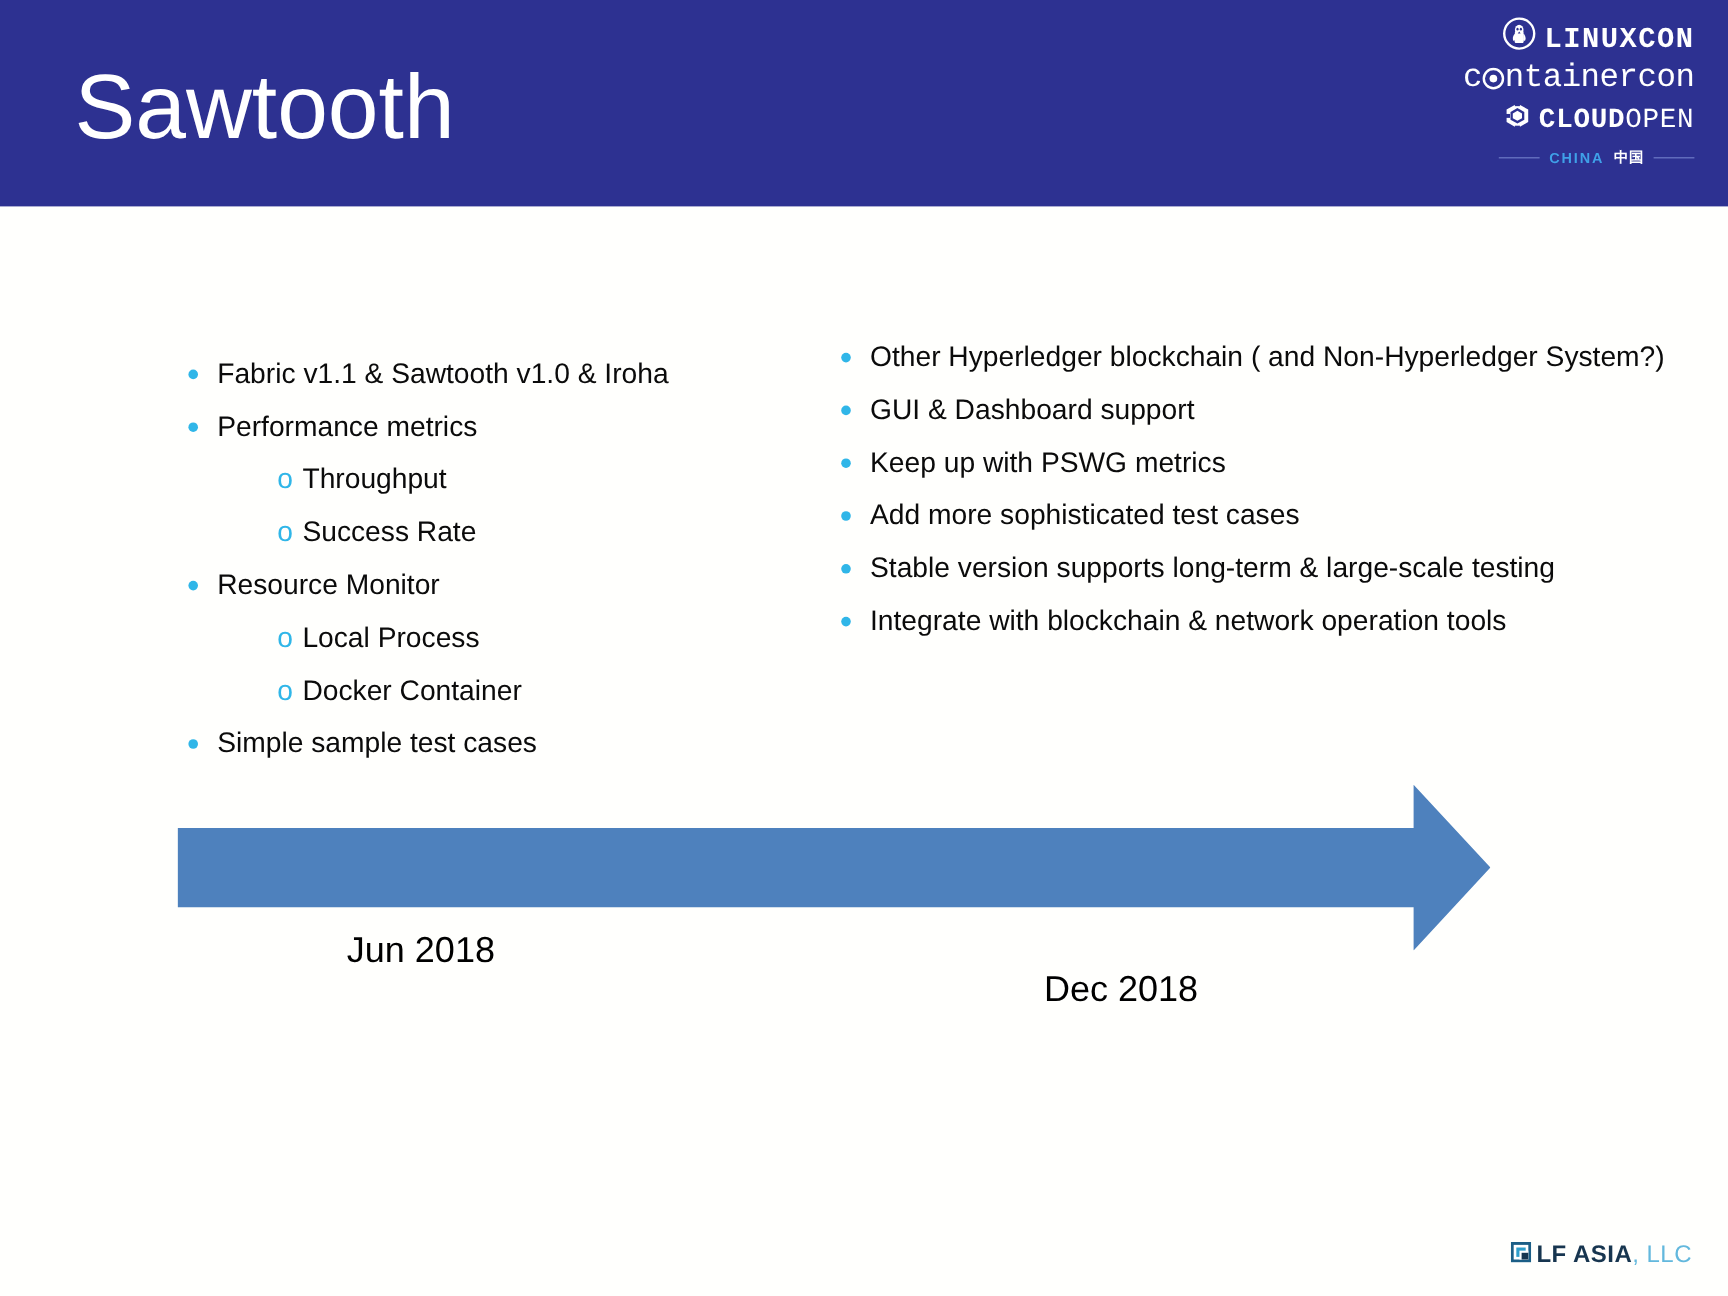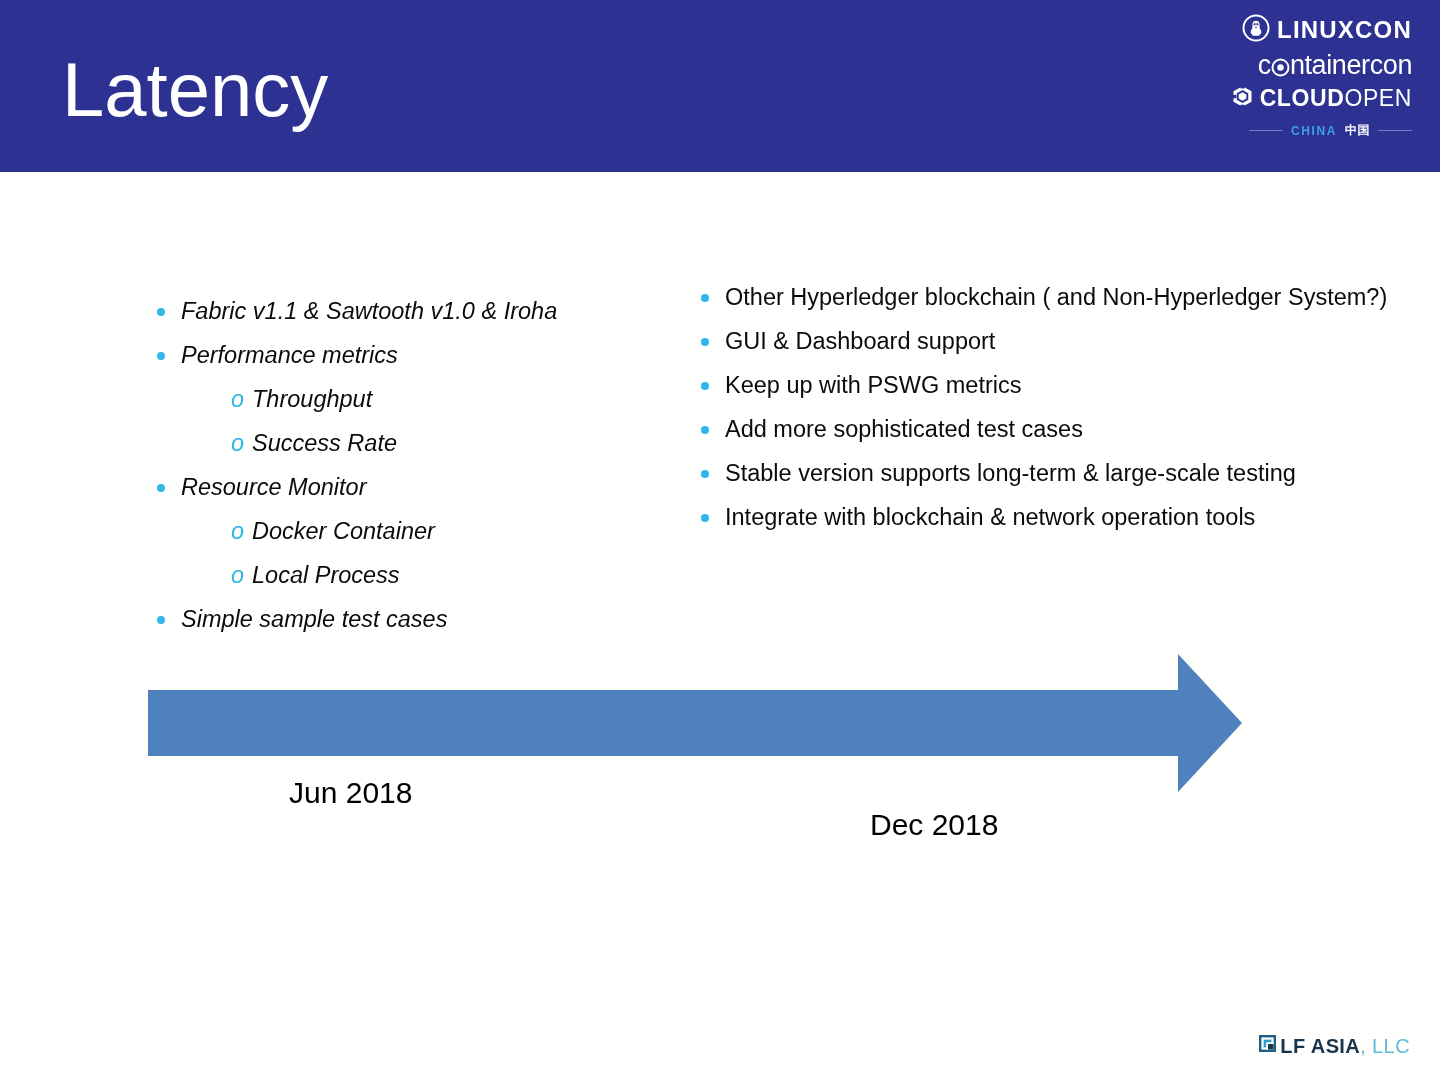--- a/index.html
+++ b/index.html
@@ -42,24 +42,25 @@
   #conf-logo {
     position: absolute;
     right: 28px;
     top: 14px;
     width: 182px;
     color: #ffffff;
     text-align: right;
   }
   .logo-row {
     display: flex;
-    align-items: center;
+    align-items: flex-end;
     justify-content: flex-end;
     gap: 7px;
     white-space: nowrap;
+    font-family: Liberation Mono, monospace;
   }
   .logo-row.linuxcon { margin-bottom: 4px; }
   .logo-linuxcon-text {
     font-size: 24px;
     font-weight: bold;
     letter-spacing: 1.2px;
     color: #ffffff;
   }
   .logo-containercon-text {
     font-size: 27px;
@@ -107,21 +108,20 @@
     color: #ffffff;
     letter-spacing: 0.5px;
   }
 
   
   #left-column {
     position: absolute;
     left: 148px;
     top: 290px;
     width: 520px;
-    font-style: italic;
   }
   #right-column {
     position: absolute;
     left: 692px;
     top: 276px;
     width: 706px;
   }
 
   .bullet-item {
     position: relative;
@@ -204,21 +204,21 @@
     letter-spacing: 0.4px;
   }
 </style>
 </head>
 <body>
 
 <div id="slide">
 
   <div id="header-band"></div>
 
-  <div id="page-title">Latency</div>
+  <div id="page-title">Sawtooth</div>
 
   <div id="conf-logo">
 
     <div class="logo-row linuxcon">
       <span>
         <svg width="28" height="28" viewBox="0 0 28 28">
           <circle cx="14" cy="14" r="12.5" fill="none" stroke="#ffffff" stroke-width="2"></circle>
           <ellipse cx="14" cy="11" rx="3.6" ry="4.3" fill="#ffffff"></ellipse>
           <path d="M10.4 12.5 C10.4 18 9.6 21 10.9 21.8 L17.1 21.8 C18.4 21 17.6 18 17.6 12.5 Z" fill="#ffffff"></path>
           <ellipse cx="12.6" cy="10.3" rx="0.9" ry="1.2" fill="#2D3191"></ellipse>
@@ -265,22 +265,22 @@
       <span class="china-rule"></span>
     </div>
   </div>
 
   <div id="left-column">
     <div class="bullet-item">Fabric v1.1 &amp; Sawtooth v1.0 &amp; Iroha</div>
     <div class="bullet-item">Performance metrics</div>
     <div class="sub-item">Throughput</div>
     <div class="sub-item">Success Rate</div>
     <div class="bullet-item">Resource Monitor</div>
+    <div class="sub-item">Local Process</div>
     <div class="sub-item">Docker Container</div>
-    <div class="sub-item">Local Process</div>
     <div class="bullet-item">Simple sample test cases</div>
   </div>
 
   <div id="right-column">
     <div class="bullet-item">Other Hyperledger blockchain ( and Non-Hyperledger System?)</div>
     <div class="bullet-item">GUI &amp; Dashboard support</div>
     <div class="bullet-item">Keep up with PSWG metrics</div>
     <div class="bullet-item">Add more sophisticated test cases</div>
     <div class="bullet-item">Stable version supports long-term &amp; large-scale testing</div>
     <div class="bullet-item">Integrate with blockchain &amp; network operation tools</div>

